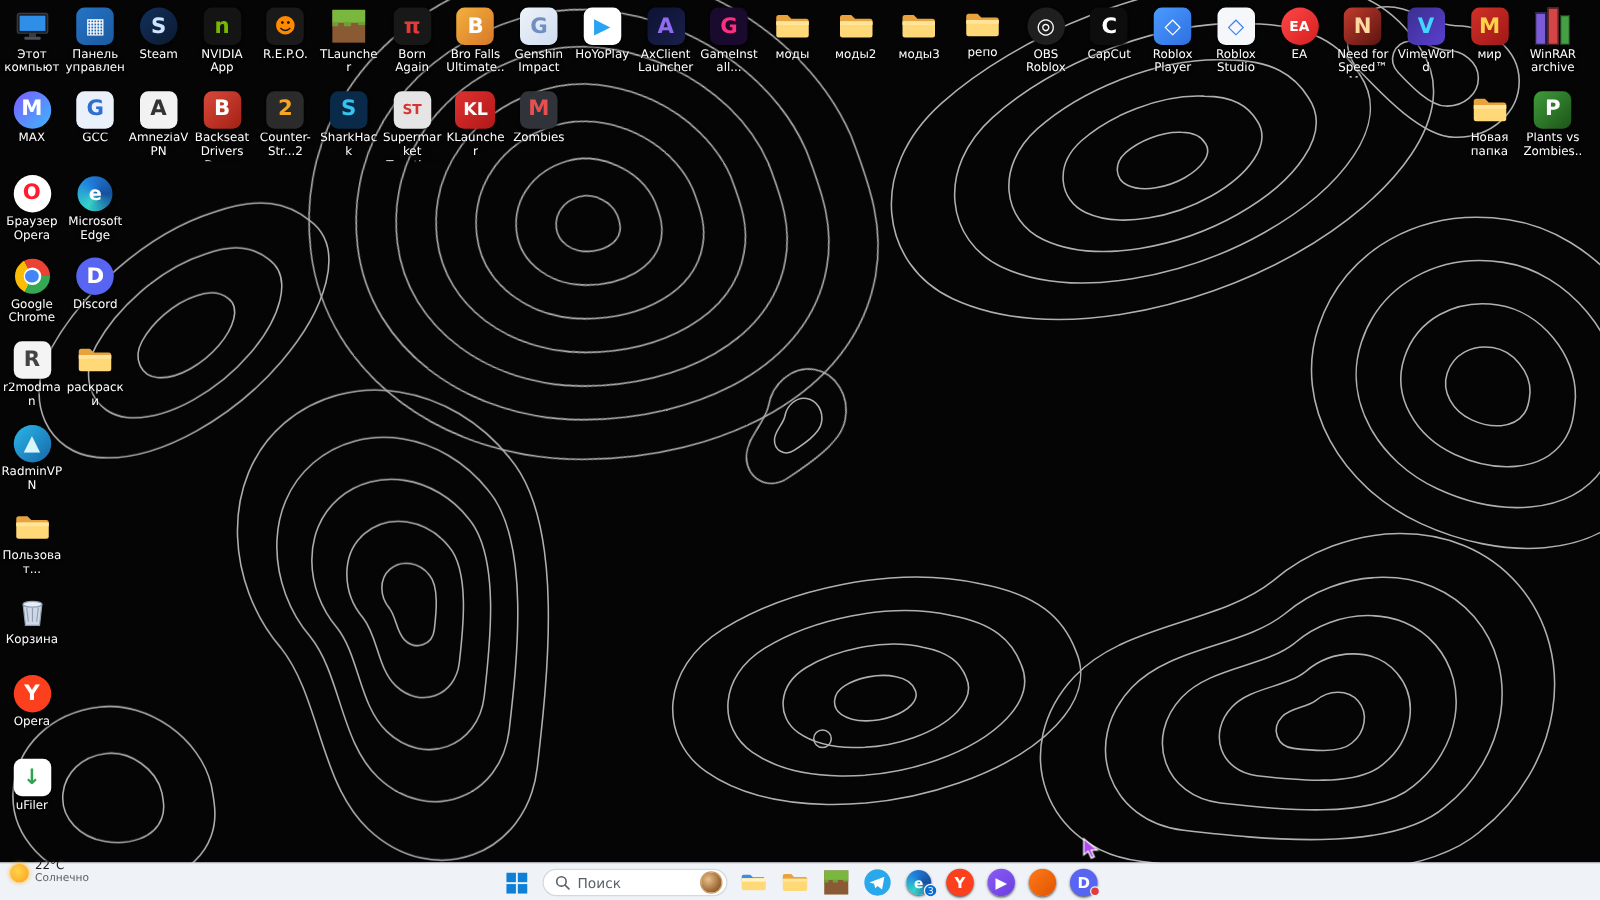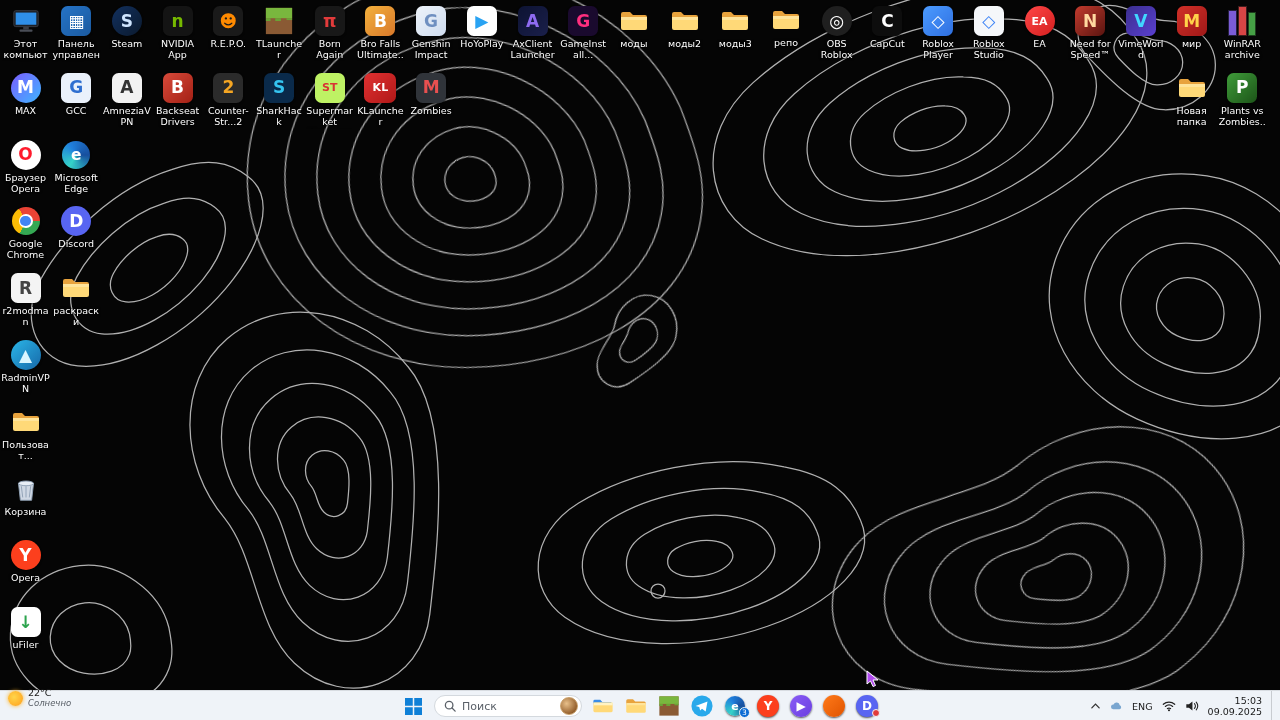--- a/index.html
+++ b/index.html
@@ -16,21 +16,21 @@
   .dicon-label{margin-top:2px;font-size:9.5px;line-height:1.15;color:#fff;
     text-shadow:0 1px 2px #000,0 0 3px #000;max-height:23px;overflow:hidden;word-wrap:break-word;}
 
   
   .taskbar{position:absolute;left:0;bottom:0;width:1280px;height:30px;
     background:#eff3f8;border-top:1px solid #d8dce1;}
   .tb-left{position:absolute;left:8px;top:0;height:15px;display:flex;align-items:center;gap:5px;}
   .sun{width:15px;height:15px;border-radius:50%;background:radial-gradient(circle at 40% 40%,#ffd54a,#ff9d1a);box-shadow:0 0 4px #ffb52a;}
   .wtxt{display:flex;flex-direction:column;justify-content:center;}
   .wtemp{font-size:9.5px;color:#1a1a1a;line-height:1.15;}
-  .wdesc{font-size:8.5px;color:#5a6068;line-height:1.1;font-style:italic;}
+  .wdesc{font-size:8.5px;color:#5a6068;line-height:1.1;}
   .tb-center{position:absolute;left:50%;top:0;transform:translateX(-50%);height:30px;display:flex;align-items:center;gap:3px;}
   .tb-btn{width:30px;height:26px;display:flex;align-items:center;justify-content:center;border-radius:5px;position:relative;}
   .search-pill{height:22px;min-width:148px;background:#fff;border:1px solid #d4d9de;border-radius:12px;
     display:flex;align-items:center;gap:6px;padding:0 3px 0 9px;margin:0 3px;}
   .search-text{font-size:11px;color:#5a6068;flex:1;}
   .search-img{width:18px;height:18px;border-radius:50%;background:radial-gradient(circle at 35% 35%,#e8c08a,#96612e 70%,#4a2c12);border:1px solid #c9a06a;}
   .app-badge{position:absolute;right:0;bottom:1px;min-width:11px;height:11px;border-radius:6px;background:#0b6bd4;
     color:#fff;font-size:7.5px;display:flex;align-items:center;justify-content:center;border:1.5px solid #eff3f8;padding:0 1px;}
   .app-dot{position:absolute;right:2px;bottom:2px;width:8px;height:8px;border-radius:50%;background:#e23b3b;border:1.5px solid #eff3f8;}
   .tb-right{position:absolute;right:6px;top:0;height:30px;display:flex;align-items:center;gap:9px;}
@@ -327,27 +327,27 @@
 <div class="dicon-label">Counter-Str...2</div>
       </div>
       <div class="dicon" style="left: 254.5px; top: 71.8px;">
         <div class="dicon-img">
           <div class="bdg" style="width:30px;height:30px;border-radius:22%;background:#0a2a4a;color:#35c4f0;font-size:17px">S</div>
         </div>
 <div class="dicon-label">SharkHack</div>
       </div>
       <div class="dicon" style="left: 305.2px; top: 71.8px;">
         <div class="dicon-img">
-          <div class="bdg" style="width:30px;height:30px;border-radius:22%;background:#bef264;color:#d83434;font-size:11px">ST</div>
+          <div class="bdg" style="width:30px;height:30px;border-radius:22%;background:#e5e5e5;color:#d83434;font-size:11px">ST</div>
         </div>
 <div class="dicon-label">Supermarket Together</div>
       </div>
       <div class="dicon" style="left: 355.9px; top: 71.8px;">
         <div class="dicon-img">
-          <div class="bdg" style="width:54px;height:30px;border-radius:22%;background:linear-gradient(135deg, #e03131, #b01818);color:#ffffff;font-size:11px">KL</div>
+          <div class="bdg" style="width:54px;height:30px;border-radius:22%;background:linear-gradient(135deg, #e03131, #b01818);color:#ffffff;font-size:14px">KL</div>
         </div>
 <div class="dicon-label">KLauncher</div>
       </div>
       <div class="dicon" style="left: 406.6px; top: 71.8px;">
         <div class="dicon-img">
           <div class="bdg" style="width:30px;height:30px;border-radius:22%;background:#30343a;color:#e85050;font-size:17px">M</div>
         </div>
 <div class="dicon-label">Zombies</div>
       </div>
       <div class="dicon" style="left: 1167.1px; top: 71.8px;">
@@ -542,36 +542,14 @@
           </div>
           <div class="tb-btn">
             <span style="display:flex">
               <div class="bdg" style="width:22px;height:22px;border-radius:50%;background:#5865f2;color:#ffffff;font-size:12px">D</div>
             </span>
             <span class="app-dot"></span>
           </div>
         </div>
     </div>
 
-    <div class="tb-right">
-      <svg width="11" height="8" viewBox="0 0 12 8">
-        <path d="M2 6 L6 2 L10 6" fill="none" stroke="#333" stroke-width="1.4" stroke-linecap="round"></path>
-      </svg>
-      <svg width="13" height="11" viewBox="0 0 16 13">
-        <path d="M4 10 a3 3 0 0 1 0.4-6 a4 4 0 0 1 7.6 1 a2.6 2.6 0 0 1 -0.4 5 z" fill="#7aa6d0"></path>
-      </svg>
-      <span class="tray-lang">ENG</span>
-      <svg width="14" height="12" viewBox="0 0 16 13">
-        <path d="M1.5 4.5 a10 10 0 0 1 13 0 M3.8 7 a6.5 6.5 0 0 1 8.4 0 M6.2 9.4 a3.2 3.2 0 0 1 3.6 0" stroke="#222" fill="none" stroke-width="1.4" stroke-linecap="round"></path>
-        <circle cx="8" cy="11.4" r="1.2" fill="#222"></circle>
-      </svg>
-      <svg width="14" height="12" viewBox="0 0 16 12">
-        <path d="M1.5 4 h3 l4 -3.2 v10.4 l-4 -3.2 h-3 z" fill="#222"></path>
-        <path d="M10.8 3.2 a4.5 4.5 0 0 1 0 5.6 M12.8 1.6 a7 7 0 0 1 0 8.8" stroke="#222" fill="none" stroke-width="1.2" stroke-linecap="round"></path>
-      </svg>
-      <div class="clock">
-        <div>15:03</div>
-        <div>09.09.2025</div>
-      </div>
-      <div class="show-desktop"></div>
-    </div>
   </div>
 </div>
 
 </body></html>

